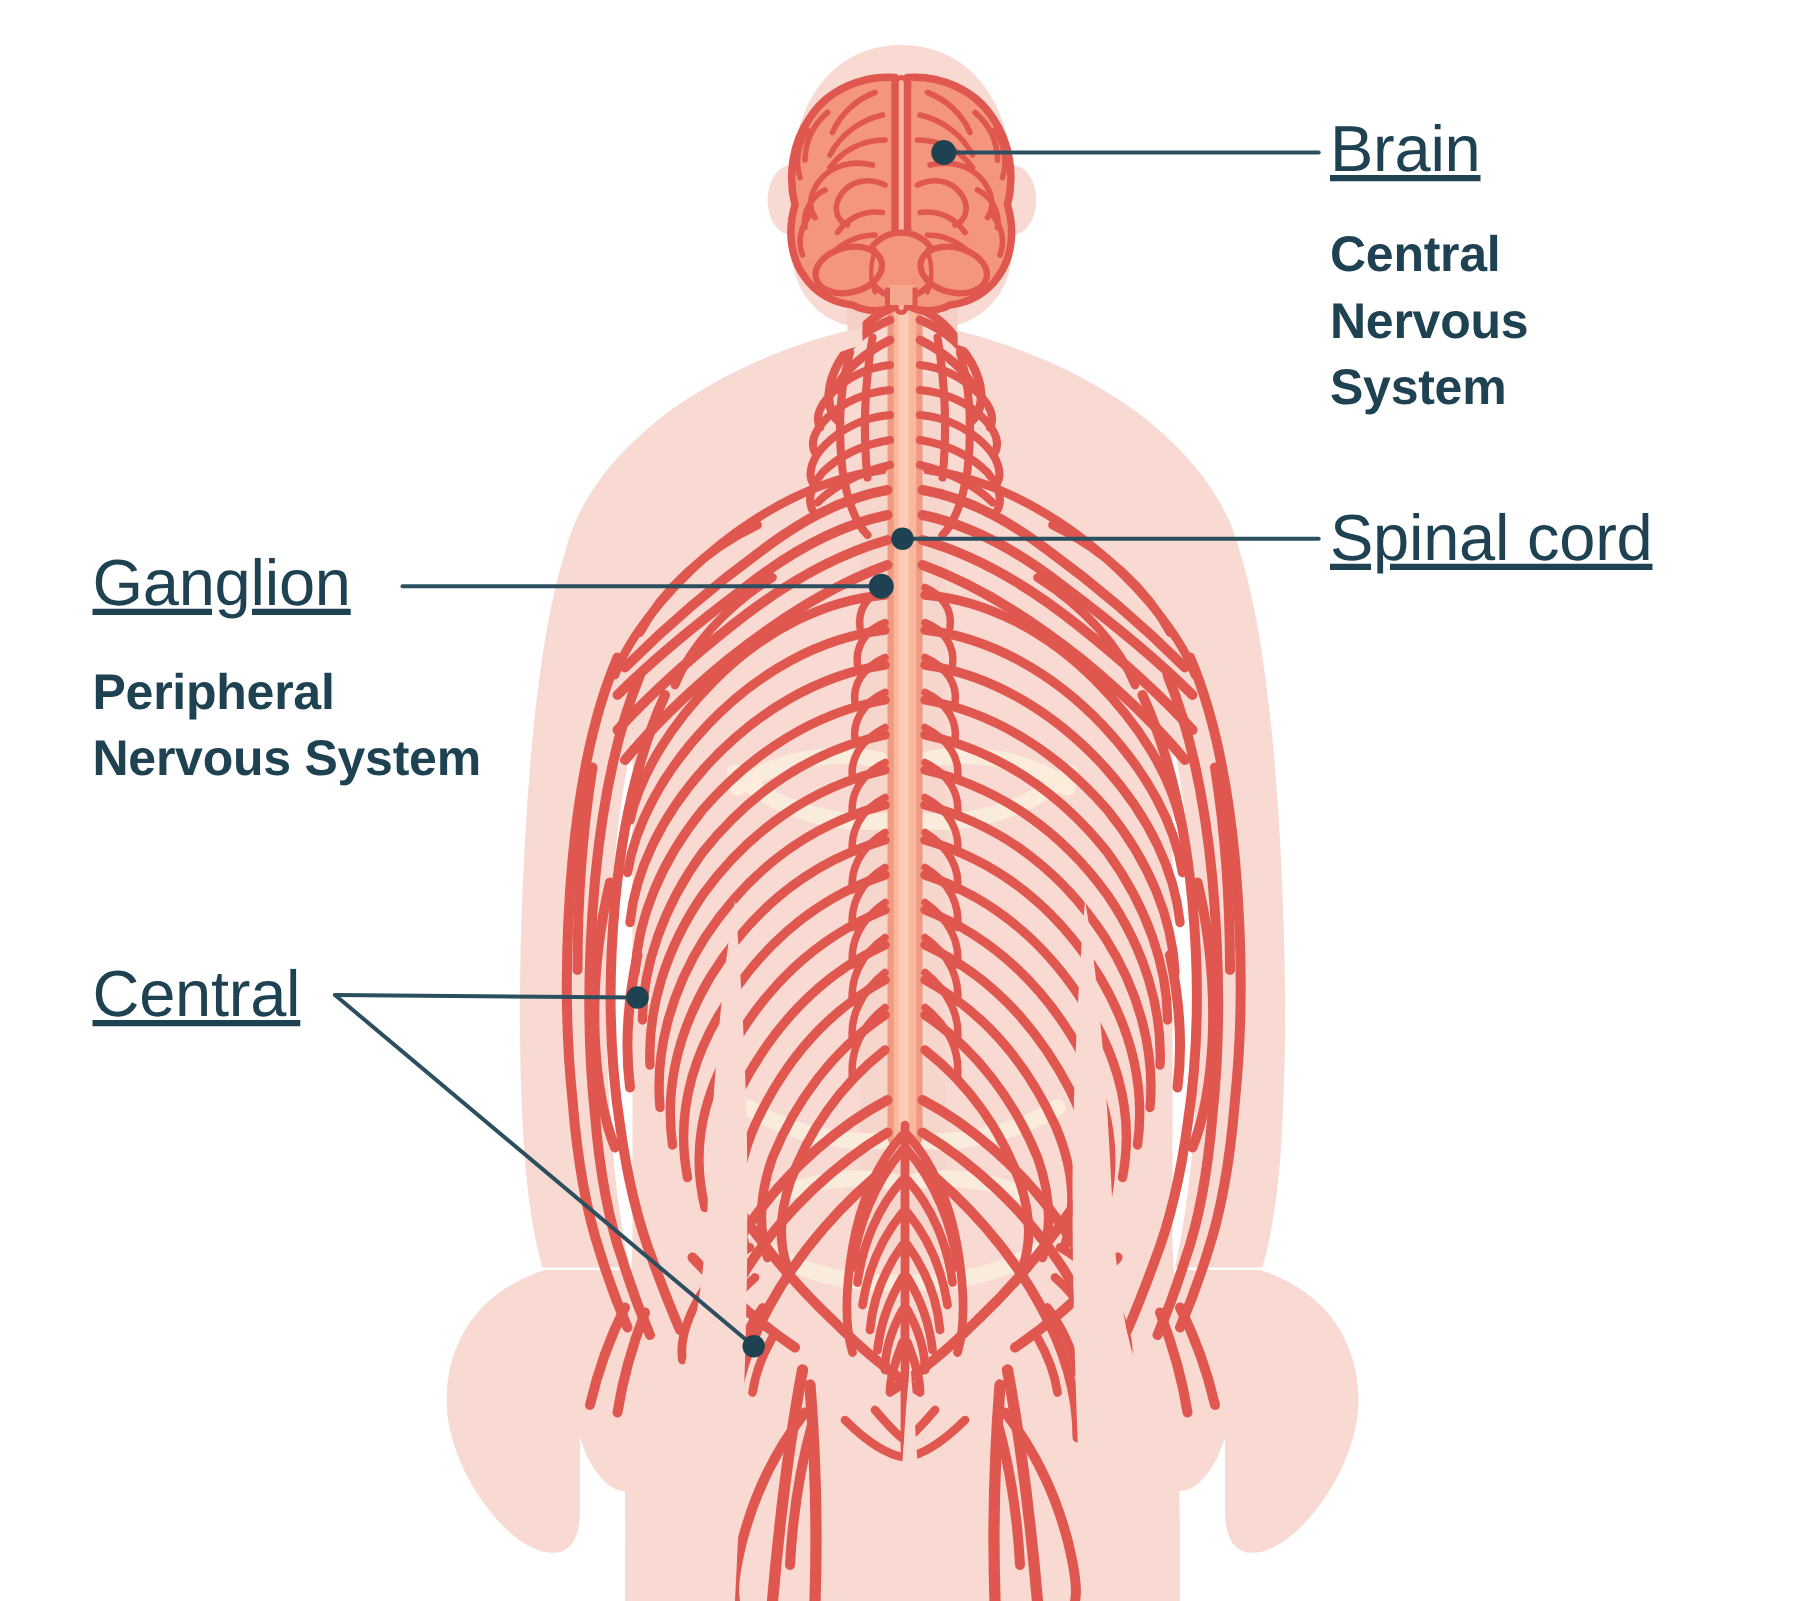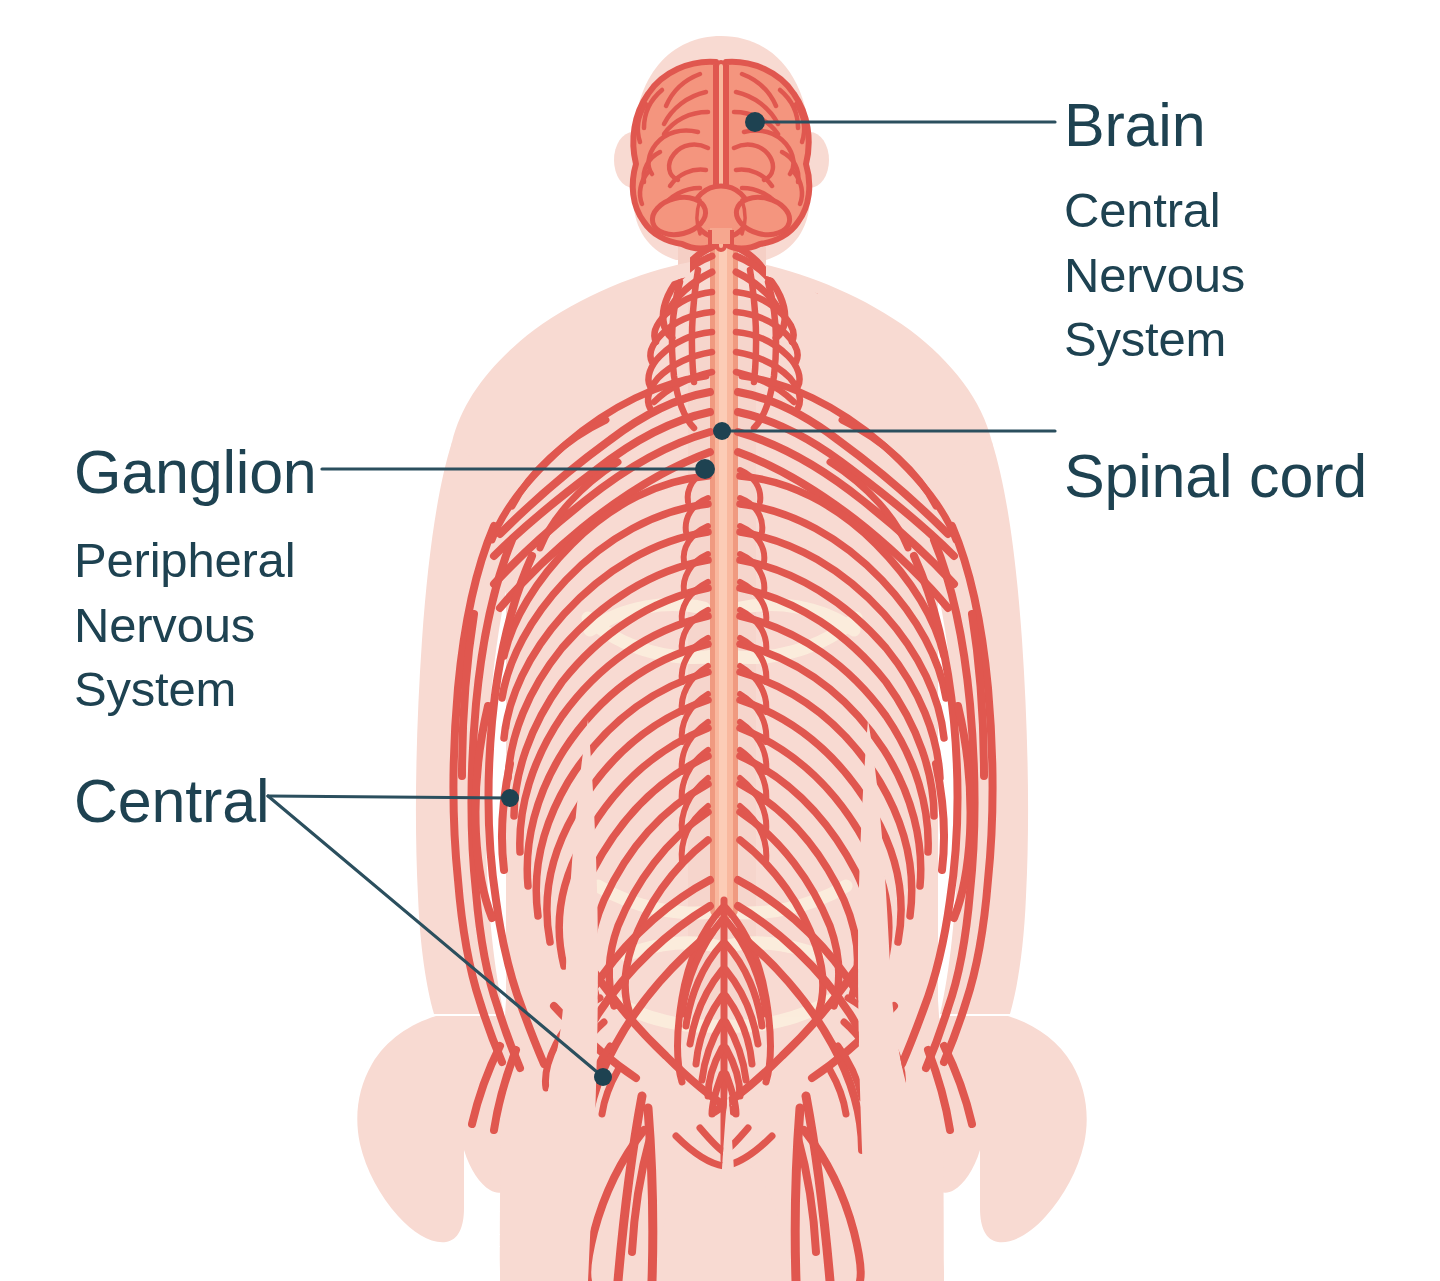--- a/index.html
+++ b/index.html
@@ -27,34 +27,35 @@
     height: 1281px;
   }
   .lbl {
     position: absolute;
     color: #1e4251;
     font-family: "Liberation Sans", sans-serif;
     white-space: nowrap;
     line-height: 1.02;
   }
   .lbl-plain {
-    font-size: 61px;
+    font-size: 52px;
     font-weight: 400;
     letter-spacing: -0.2px;
+    text-decoration: underline;
   }
   .lbl-group {
-    font-size: 49px;
-    font-weight: 400;
+    font-size: 40px;
+    font-weight: 700;
     letter-spacing: -0.2px;
     line-height: 1.32;
     white-space: normal;
   }
   #lbl-brain      { left: 1064px; top: 94px; }
   #lbl-cns        { left: 1064px; top: 178px; width: 300px; }
-  #lbl-spinalcord { left: 1064px; top: 405px; margin-top: 40px; }
+  #lbl-spinalcord { left: 1064px; top: 405px; }
   #lbl-ganglion   { left: 74px;  top: 441px; }
   #lbl-pns        { left: 74px;  top: 528px; width: 320px; }
   #lbl-nerves     { left: 74px;  top: 770px; }
 </style>
 </head>
 <body>
 
 <div id="stage">
 
   <svg id="figure-svg" viewBox="0 0 1440 1281" xmlns="http://www.w3.org/2000/svg">

